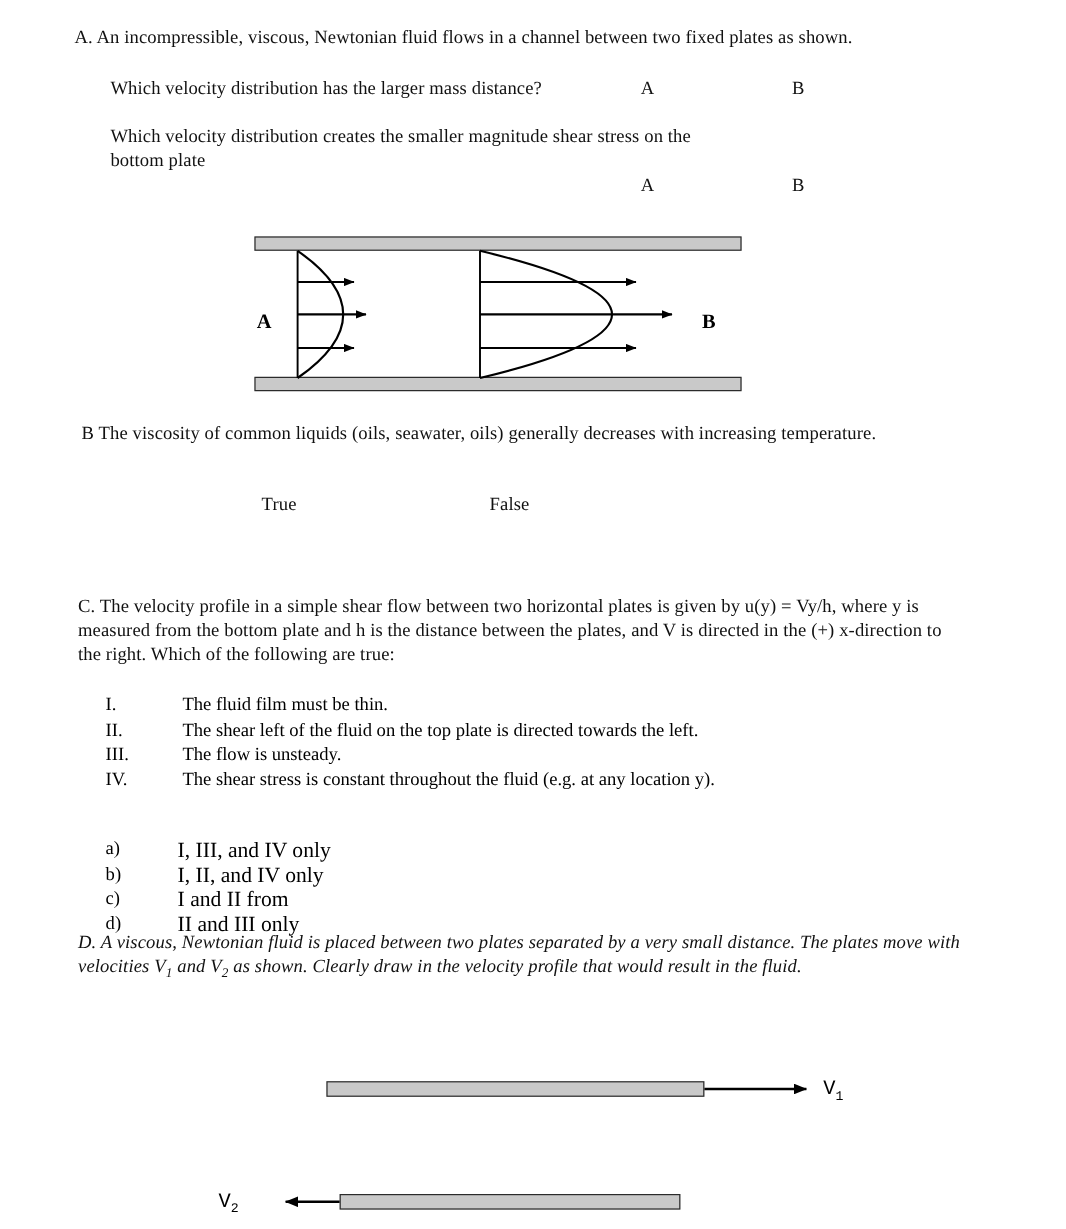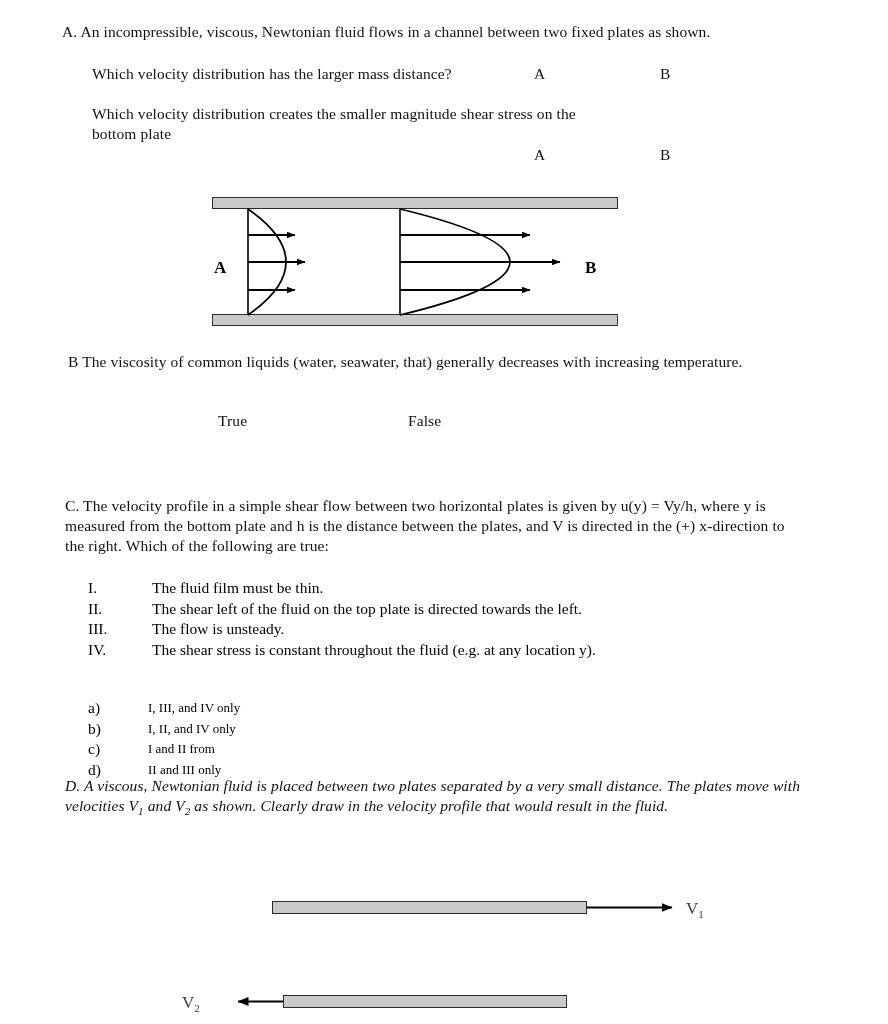--- a/index.html
+++ b/index.html
@@ -69,34 +69,34 @@
   
   #secC-head { left: 65px; top: 496px; width: 735px; }
   #secC-list { left: 88px; top: 578px; width: 620px; }
   .listrow { display: flex; line-height: 20.5px; }
   .listrow .rn  { width: 64px; flex: 0 0 64px; font-size: 15.5px; }
   .listrow .txt { font-size: 15.5px; }
 
   #secC-options { left: 88px; top: 698px; width: 420px; }
   .optrow { display: flex; line-height: 20.5px; }
   .optrow .ol  { width: 60px; flex: 0 0 60px; font-size: 15.5px; }
-  .optrow .otx { font-size: 13px; }
+  .optrow .otx { font-size: 18px; }
 
   
   #secD-head { left: 65px; top: 776px; width: 740px; font-style: italic; }
 
   #diagramD { left: 160px; top: 890px; width: 600px; height: 130px; }
   #plate-d-top    { left: 112px; top: 11px; width: 315px; height: 13px; }
   #plate-d-bottom { left: 123px; top: 105px; width: 284px; height: 13px; }
   #label-V1 { left: 526px; top: 9px;  }
   #label-V2 { left: 22px;  top: 103px; }
   .vlabel {
-    font-family: Liberation Serif, serif;
+    font-family: Liberation Mono, monospace;
     font-size: 17px;
-    color: #404040;
+    color: #000000;
   }
   .vlabel sub { font-size: 11px; }
 
   svg { display: block; overflow: visible; }
 </style>
 </head>
 <body>
 
 <div class="page">
 
@@ -136,21 +136,21 @@
         <line x1="200" y1="45" x2="330" y2="45" stroke="#000" stroke-width="1.8" marker-end="url(#ahead)"></line>
         <line x1="200" y1="72" x2="360" y2="72" stroke="#000" stroke-width="1.8" marker-end="url(#ahead)"></line>
         <line x1="200" y1="100" x2="330" y2="100" stroke="#000" stroke-width="1.8" marker-end="url(#ahead)"></line>
       </g>
     </svg>
 
     <div class="abs serifbold" id="label-A">A</div>
     <div class="abs serifbold" id="label-B">B</div>
   </div>
 
-  <div class="abs qtext" id="secB-head">B  The viscosity of common liquids (water, seawater, that) generally decreases with increasing temperature.</div>
+  <div class="abs qtext" id="secB-head">B  The viscosity of common liquids (oils, seawater, oils) generally decreases with increasing temperature.</div>
   <div class="abs qtext" id="secB-true">True</div>
   <div class="abs qtext" id="secB-false">False</div>
 
   <div class="abs qtext" id="secC-head">C. The velocity profile in a simple shear flow between two horizontal plates is given by u(y) = Vy/h, where y is measured from the bottom plate and h is the distance between the plates, and V is directed in the (+) x-direction to the right. Which of the following are true:</div>
 
   <div class="abs" id="secC-list">
     <div class="listrow">
       <span class="rn">I.</span>
       <span class="txt">The fluid film must be thin.</span>
     </div>

